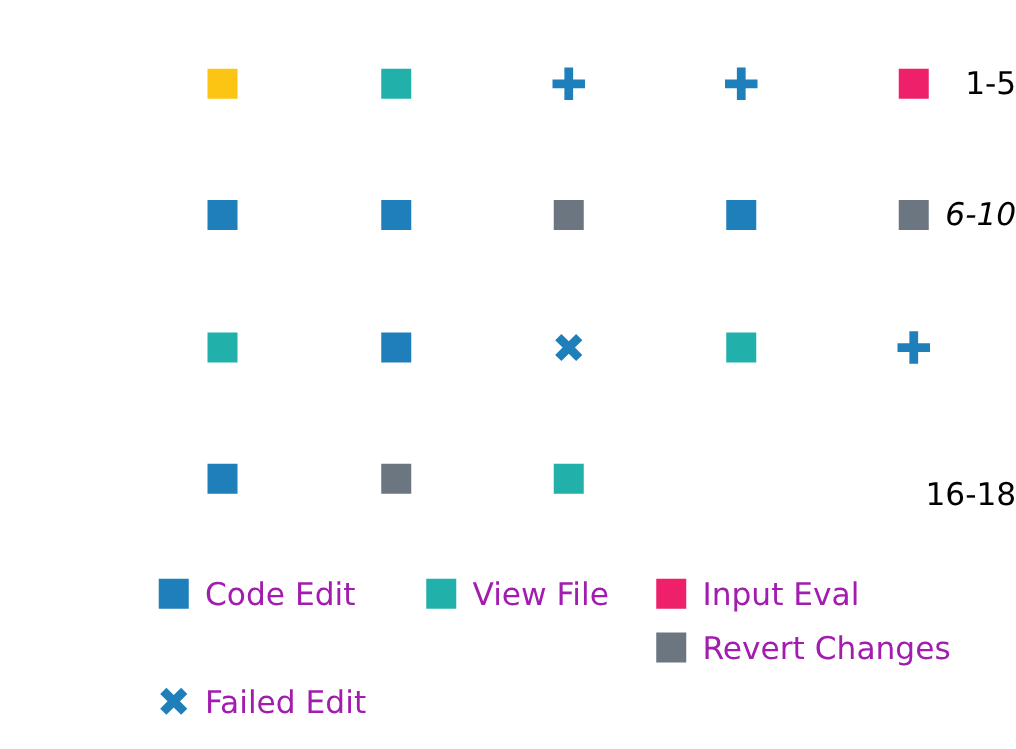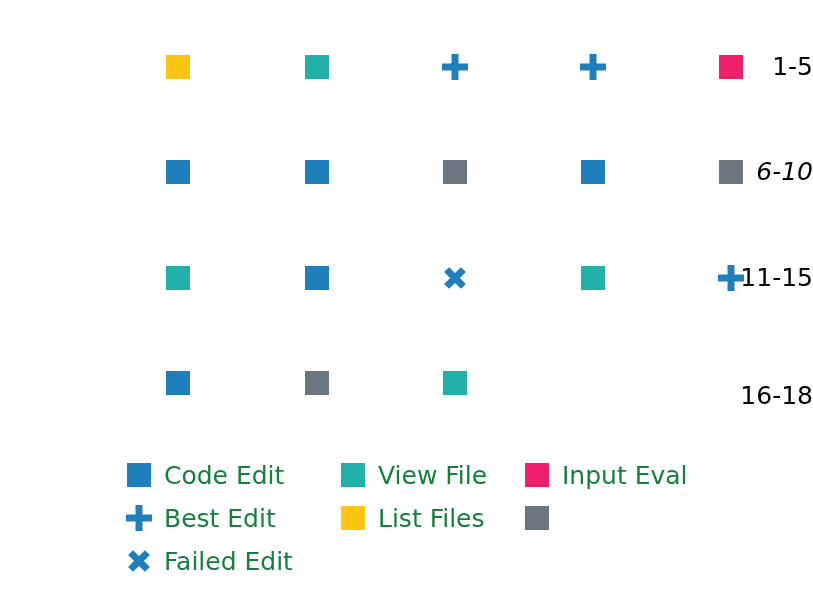--- a/index.html
+++ b/index.html
@@ -67,21 +67,21 @@
   }
   .legend-swatch {
     width: 30px;
     height: 30px;
     flex: 0 0 30px;
     margin-right: 10px;
   }
   .legend-swatch svg { display: block; width: 30px; height: 30px; }
   .legend-label {
     font-size: 25px;
-    color: #15803d;
+    color: #a21caf;
     line-height: 1;
   }
 </style>
 </head>
 <body>
 
 <div id="chart-root">
 
   <div class="plot-area">
 
@@ -130,21 +130,20 @@
       <div class="marker" style="left: 593px; top: 172px;">
         <svg viewBox="0 0 30 30" width="30" height="30">
           <rect x="3" y="3" width="24" height="24" fill="#1f7fba"></rect>
         </svg>
       </div>
       <div class="marker" style="left: 731px; top: 172px;">
         <svg viewBox="0 0 30 30" width="30" height="30">
           <rect x="3" y="3" width="24" height="24" fill="#6b7680"></rect>
         </svg>
       </div>
-      <div class="row-label" style="top: 265px;">11-15</div>
       <div class="marker" style="left: 178px; top: 278px;">
         <svg viewBox="0 0 30 30" width="30" height="30">
           <rect x="3" y="3" width="24" height="24" fill="#22b0ab"></rect>
         </svg>
       </div>
       <div class="marker" style="left: 317px; top: 278px;">
         <svg viewBox="0 0 30 30" width="30" height="30">
           <rect x="3" y="3" width="24" height="24" fill="#1f7fba"></rect>
         </svg>
       </div>
@@ -200,42 +199,27 @@
         <span class="legend-label">View File</span>
       </div>
       <div class="legend-entry" style="left: 398px; top: 0px;">
         <span class="legend-swatch">
           <svg viewBox="0 0 30 30" width="30" height="30">
             <rect x="3" y="3" width="24" height="24" fill="#ed2069"></rect>
           </svg>
         </span>
         <span class="legend-label">Input Eval</span>
       </div>
-      <div class="legend-entry" style="left: 0px; top: 43px;">
-        <span class="legend-swatch">
-          <svg viewBox="0 0 30 30" width="30" height="30">
-            <path d="M11.5 2 H18.5 V11.5 H28 V18.5 H18.5 V28 H11.5 V18.5 H2 V11.5 H11.5 Z" fill="#1f7fba"></path>
-          </svg>
-        </span>
-        <span class="legend-label">Best Edit</span>
-      </div>
-      <div class="legend-entry" style="left: 214px; top: 43px;">
-        <span class="legend-swatch">
-          <svg viewBox="0 0 30 30" width="30" height="30">
-            <rect x="3" y="3" width="24" height="24" fill="#fdc513"></rect>
-          </svg>
-        </span>
-        <span class="legend-label">List Files</span>
-      </div>
       <div class="legend-entry" style="left: 398px; top: 43px;">
         <span class="legend-swatch">
           <svg viewBox="0 0 30 30" width="30" height="30">
             <rect x="3" y="3" width="24" height="24" fill="#6b7680"></rect>
           </svg>
         </span>
+        <span class="legend-label">Revert Changes</span>
       </div>
       <div class="legend-entry" style="left: 0px; top: 86px;">
         <span class="legend-swatch">
           <svg viewBox="0 0 30 30" width="30" height="30">
             <path d="M15 10.05 L20.9 4.15 L25.85 9.1 L19.95 15 L25.85 20.9 L20.9 25.85 L15 19.95 L9.1 25.85 L4.15 20.9 L10.05 15 L4.15 9.1 L9.1 4.15 Z" fill="#1f7fba"></path>
           </svg>
         </span>
         <span class="legend-label">Failed Edit</span>
       </div>
     </div>

